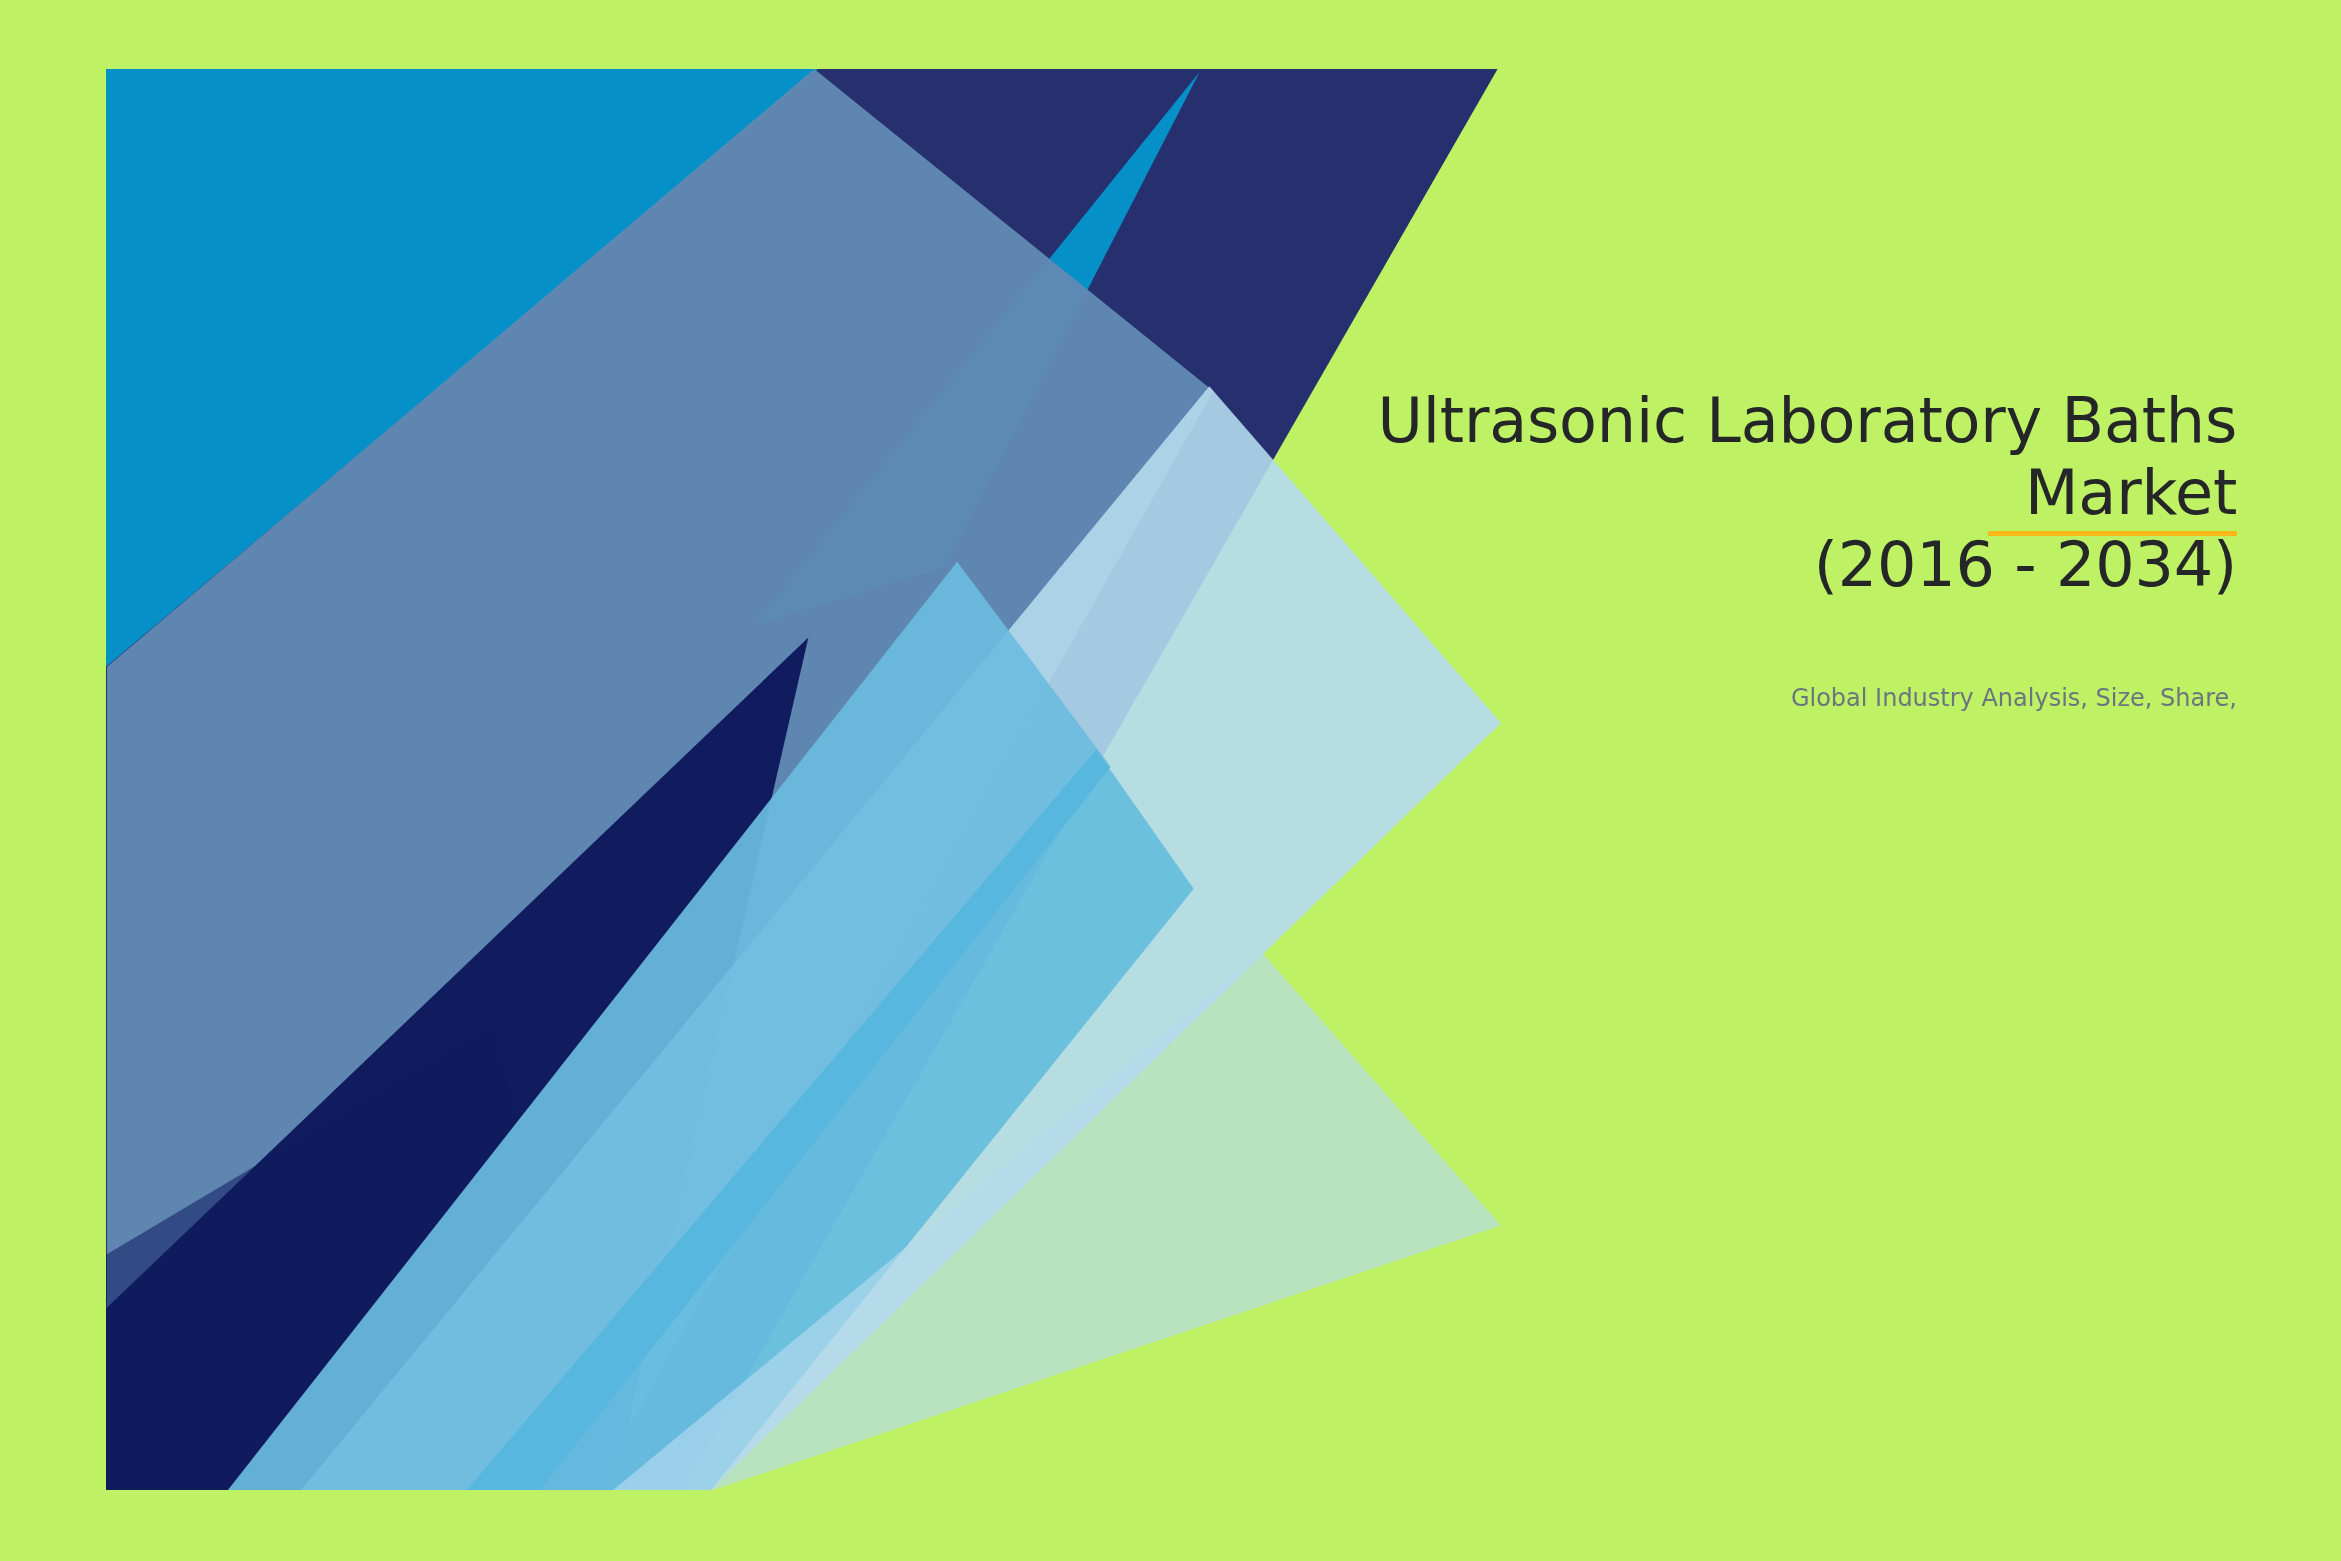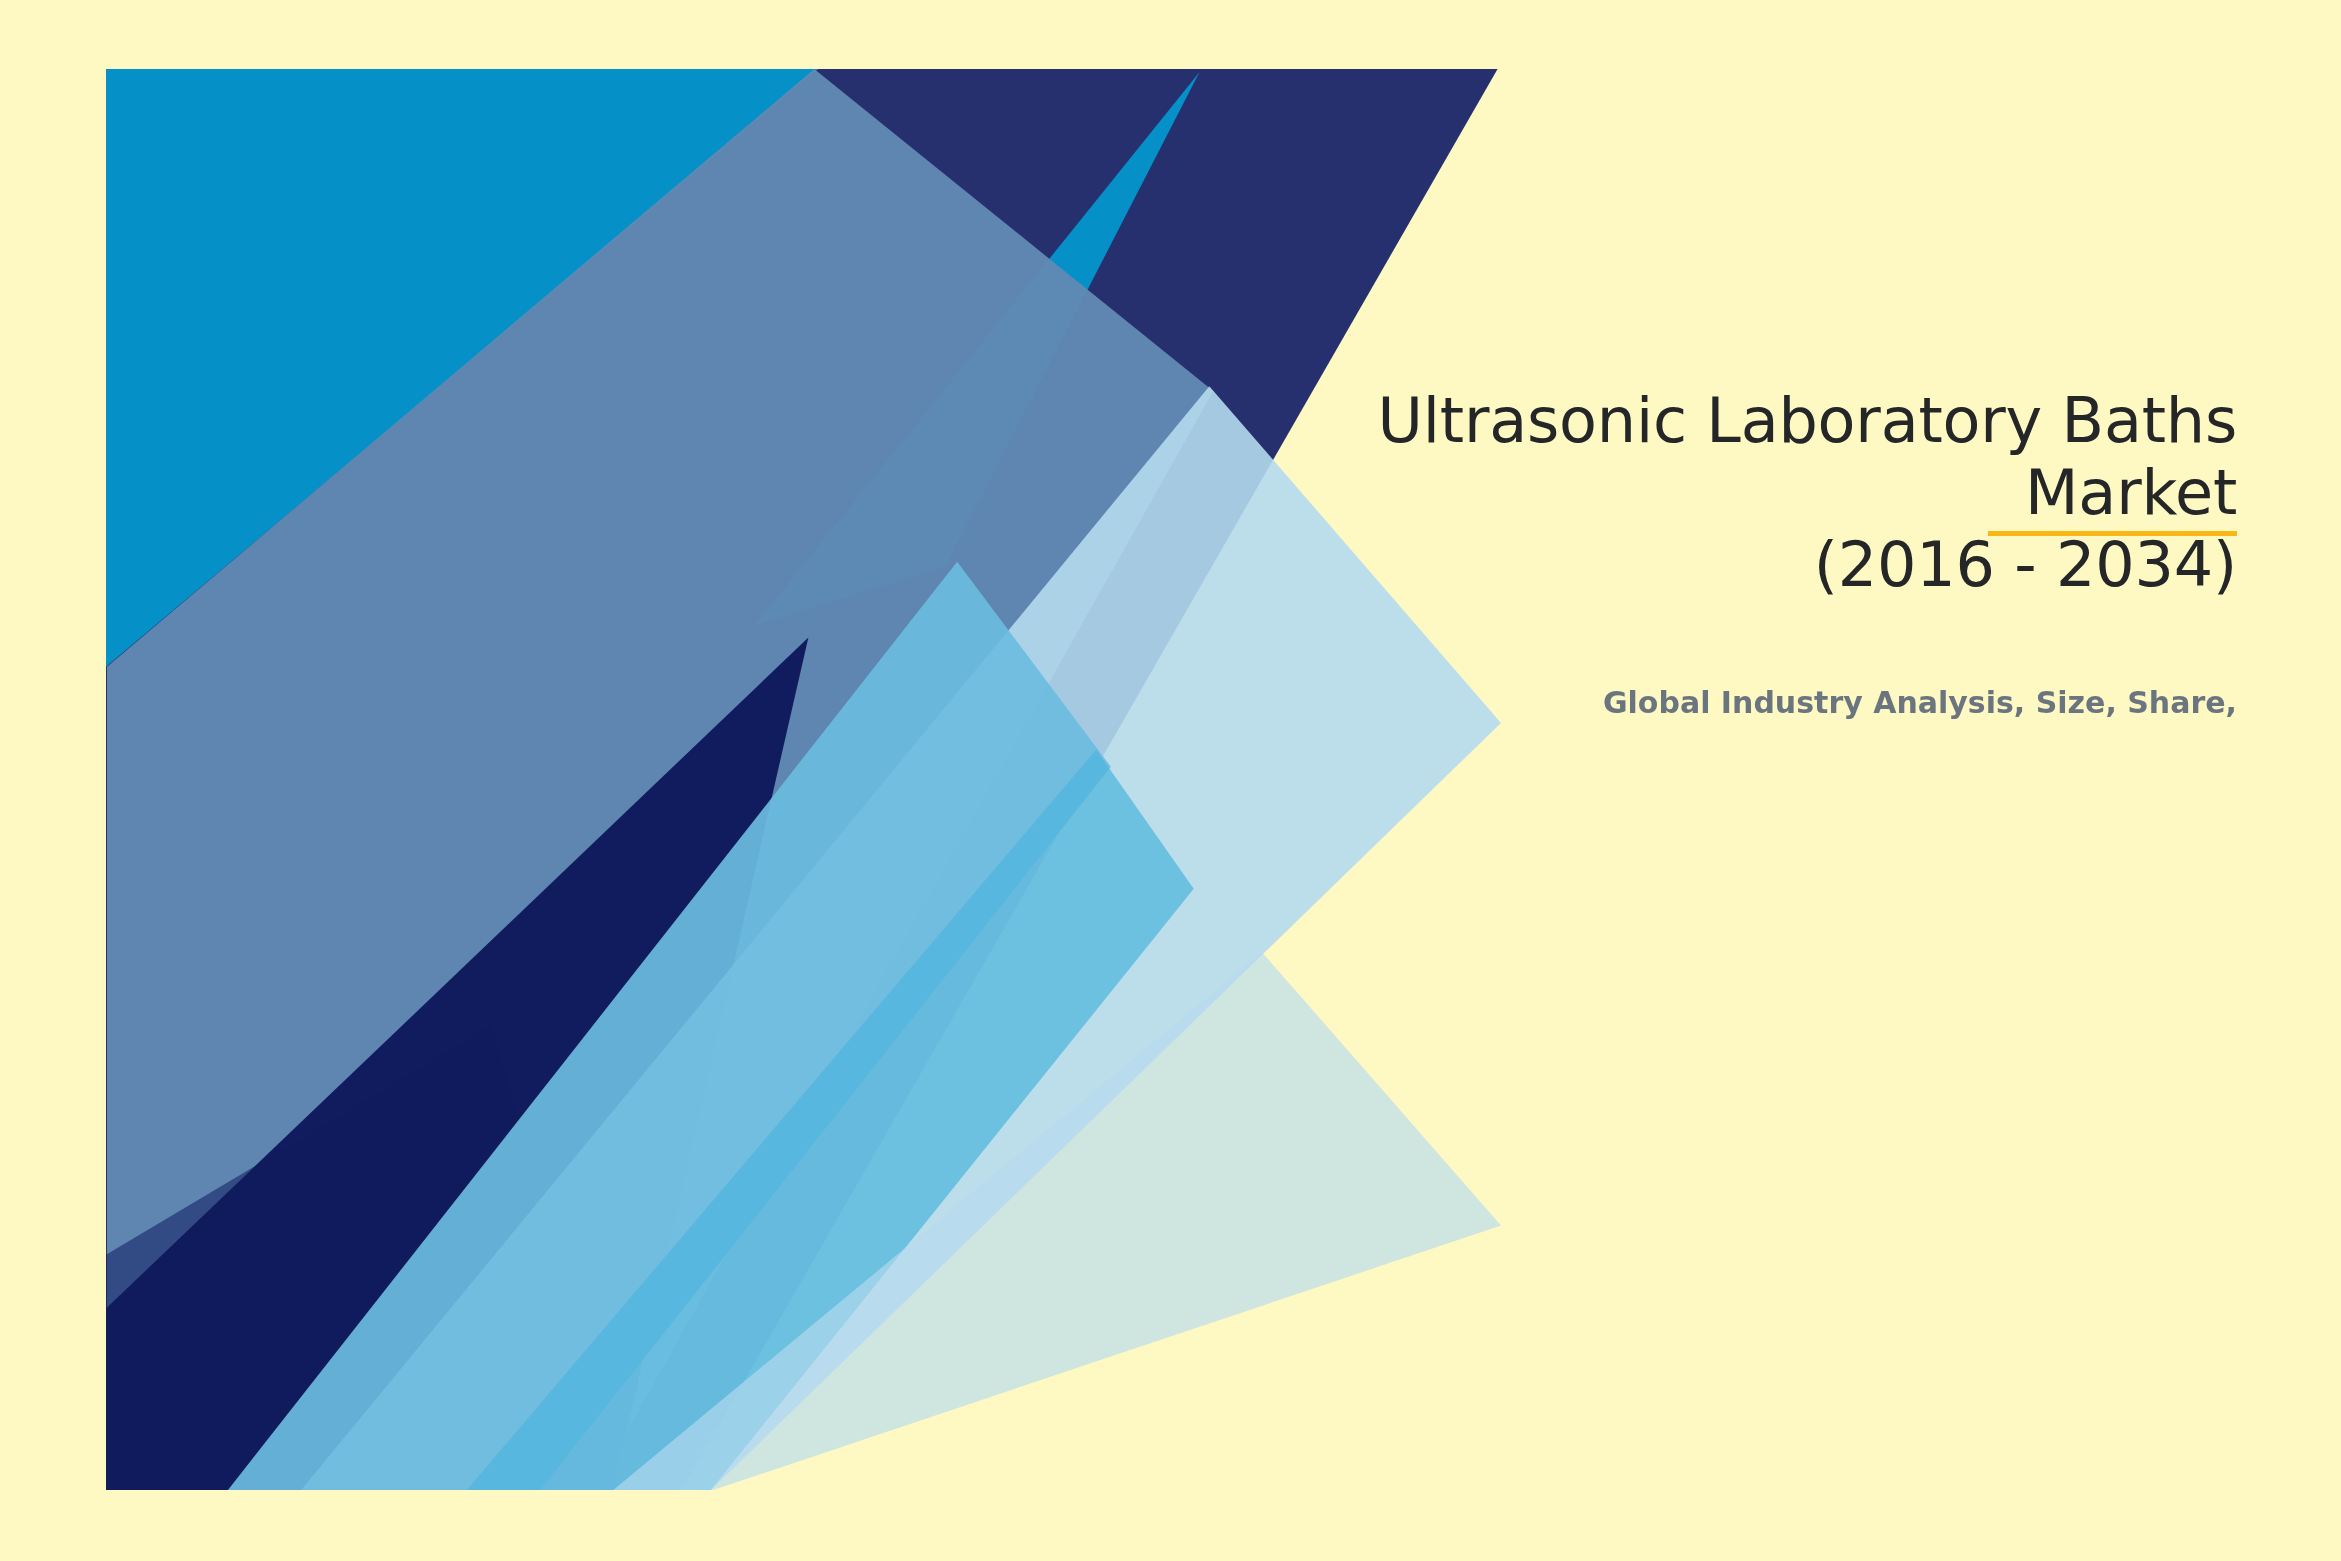--- a/index.html
+++ b/index.html
@@ -5,21 +5,21 @@
 <style>
   html, body {
     margin: 0;
     padding: 0;
     background: #f7f8fa;
   }
   #page {
     position: relative;
     width: 2342px;
     height: 1561px;
-    background: #fef9c3;
+    background: #bef264;
     font-family: "DejaVu Sans", sans-serif;
     overflow: hidden;
   }
 
   
   #artwork {
     position: absolute;
     left: 106px;
     top: 69px;
     width: 1395px;
@@ -54,23 +54,23 @@
     right: 0px;
     top: 146px;
     width: 249px;
     height: 5.4px;
     background: #fab718;
     z-index: 4;
   }
   #subtitle {
     margin: 0;
     margin-top: 82px;
-    font-size: 30px;
+    font-size: 24px;
     line-height: 1.30;
-    font-weight: bold;
+    font-weight: normal;
     color: #6b7580;
     position: relative;
     z-index: 3;
   }
 </style>
 </head>
 <body>
 
 <div id="page">
 

